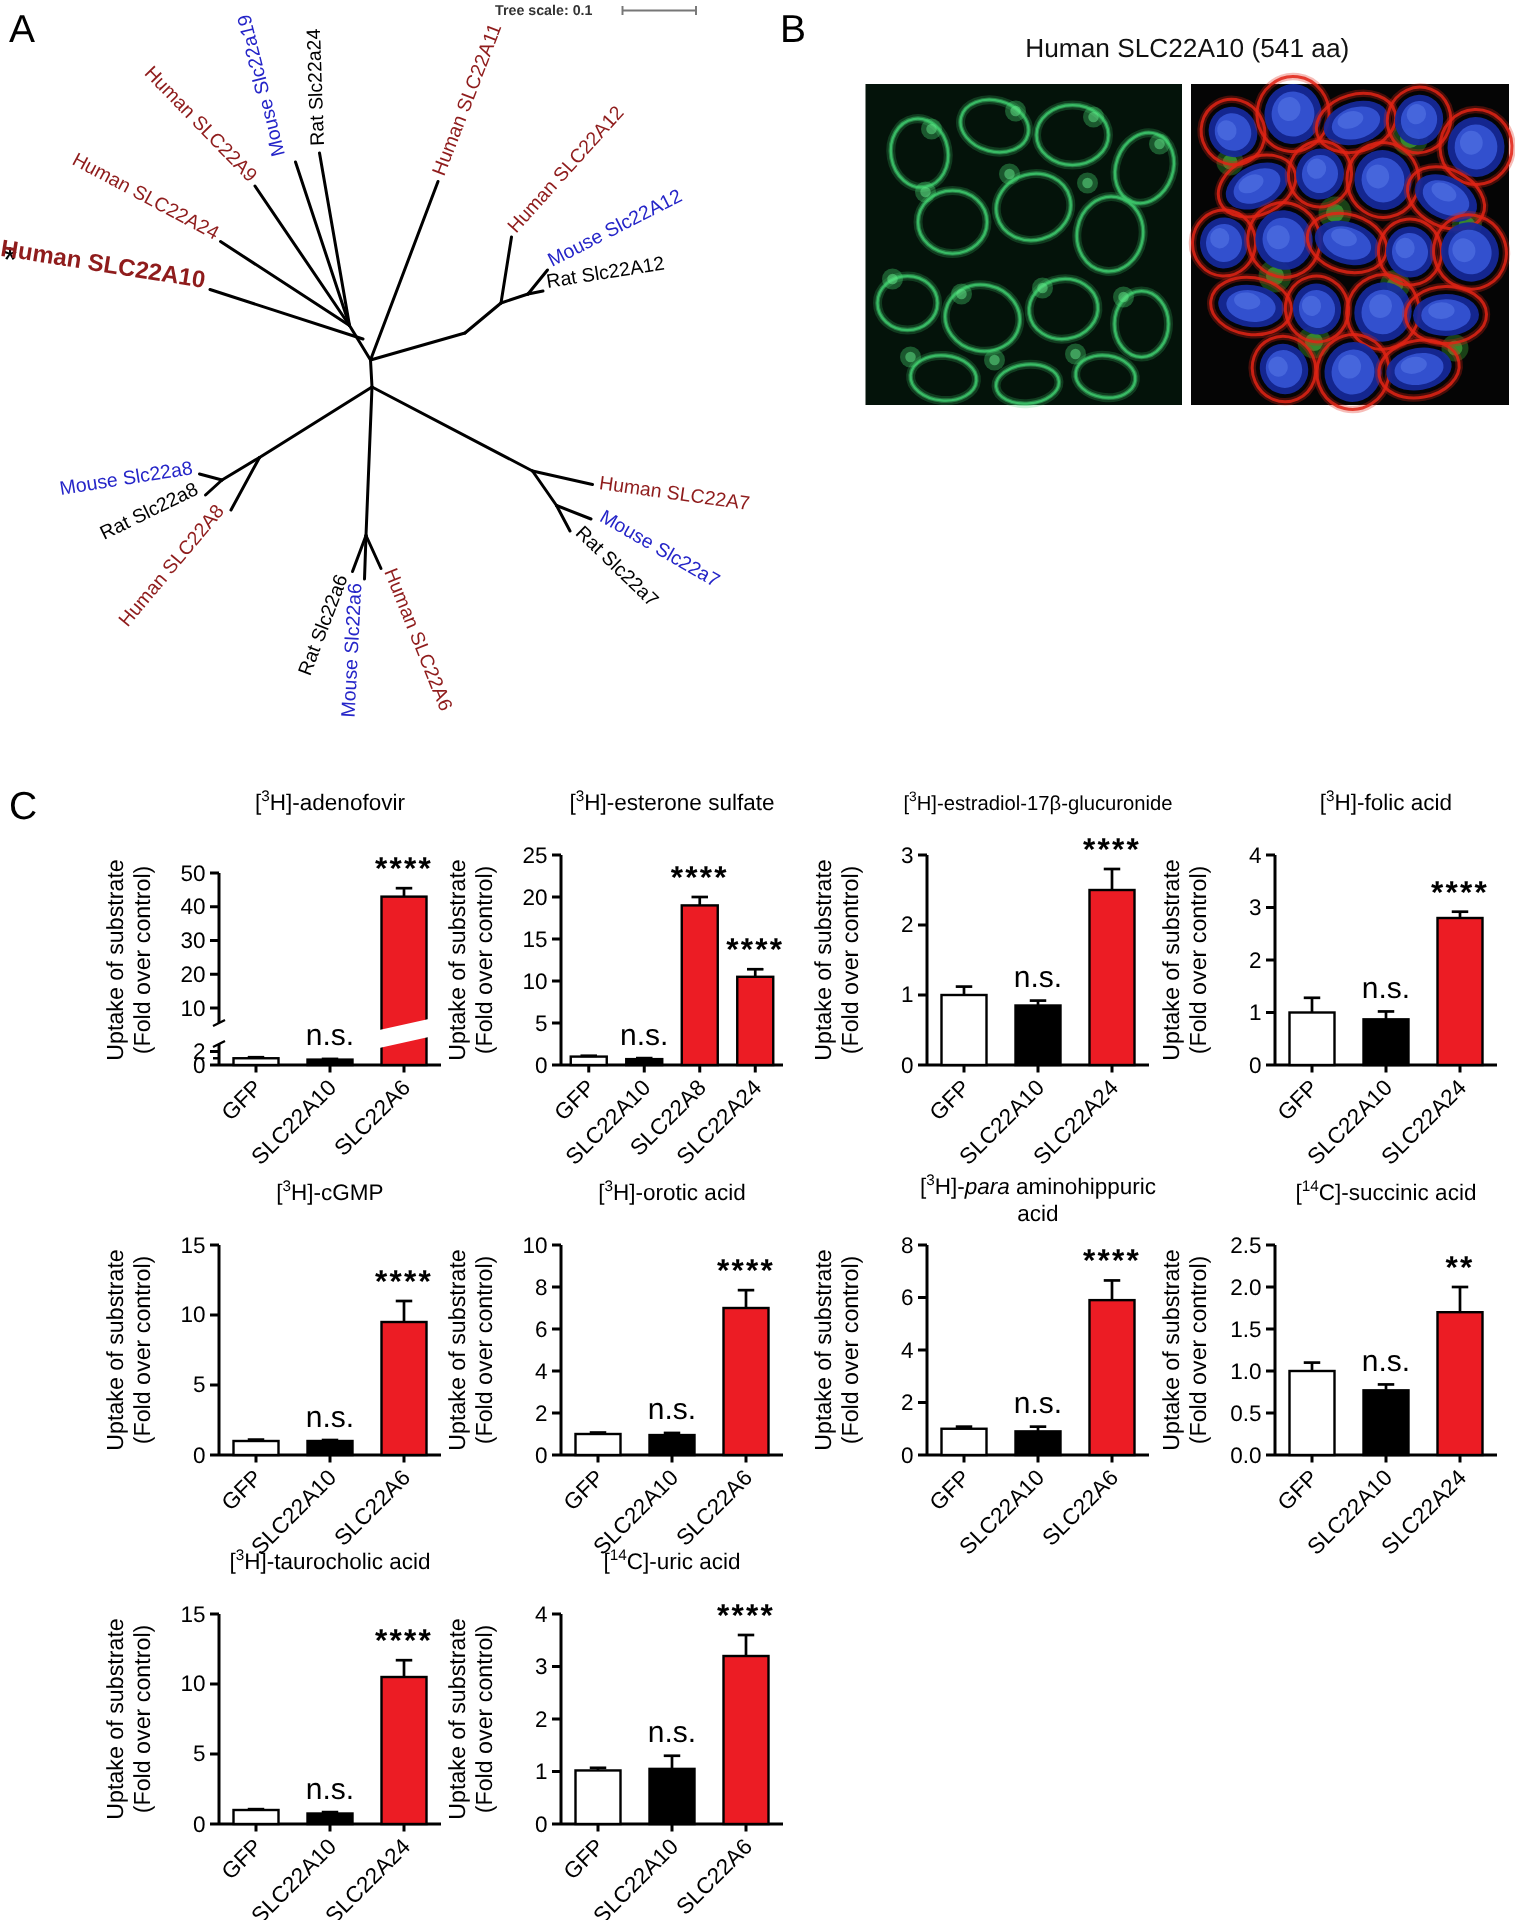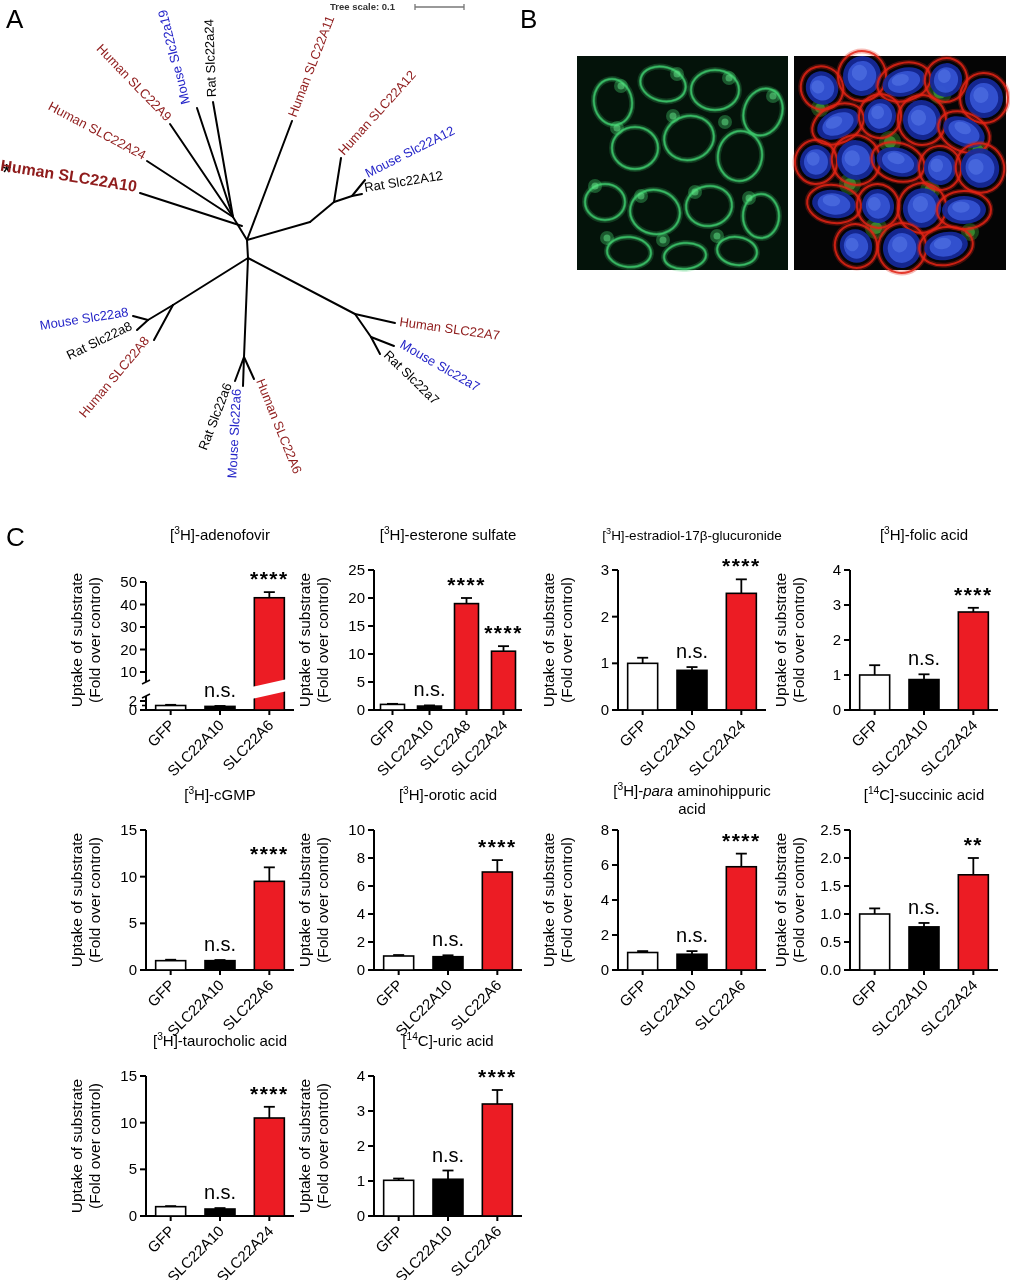--- a/index.html
+++ b/index.html
@@ -80,20 +80,21 @@
         <text x="150" y="341" transform="rotate(-50 150 341)" text-anchor="end" class="tl human">Human SLC22A8</text>
         <text x="232" y="385" transform="rotate(-69 232 385)" text-anchor="end" class="tl rat">Rat Slc22a6</text>
         <text x="241" y="389" transform="rotate(-87 241 389)" text-anchor="end" class="tl mouse">Mouse Slc22a6</text>
         <text x="256" y="381" transform="rotate(68 256 381)" text-anchor="start" class="tl human">Human SLC22A6</text>
         <text x="399" y="326" transform="rotate(8 399 326)" text-anchor="start" class="tl human">Human SLC22A7</text>
         <text x="399" y="347" transform="rotate(30 399 347)" text-anchor="start" class="tl mouse">Mouse Slc22a7</text>
         <text x="383" y="356" transform="rotate(44 383 356)" text-anchor="start" class="tl rat">Rat Slc22a7</text>
       </g>
   </svg>
 
+  <div class="bt">Human SLC22A10 (541 aa)</div>
   <svg id="micro-svg" style="left:577px;top:56px" width="429" height="214">
       <rect x="0" y="0" width="211" height="214" fill="#04130a"></rect>
       <rect x="217" y="0" width="212" height="214" fill="#050505"></rect>
       <ellipse cx="36" cy="46" rx="19" ry="23" transform="rotate(-10 36 46)" fill="none" stroke="#3ecb6e" stroke-width="6" opacity="0.22"></ellipse>
       <ellipse cx="36" cy="46" rx="19" ry="23" transform="rotate(-10 36 46)" fill="none" stroke="#3ecb6e" stroke-width="3" opacity="0.45"></ellipse>
       <ellipse cx="36" cy="46" rx="19" ry="23" transform="rotate(-10 36 46)" fill="none" stroke="#3ecb6e" stroke-width="1.5" opacity="0.8"></ellipse>
       <ellipse cx="86" cy="28" rx="23" ry="17" transform="rotate(15 86 28)" fill="none" stroke="#3ecb6e" stroke-width="6" opacity="0.22"></ellipse>
       <ellipse cx="86" cy="28" rx="23" ry="17" transform="rotate(15 86 28)" fill="none" stroke="#3ecb6e" stroke-width="3" opacity="0.45"></ellipse>
       <ellipse cx="86" cy="28" rx="23" ry="17" transform="rotate(15 86 28)" fill="none" stroke="#3ecb6e" stroke-width="1.5" opacity="0.8"></ellipse>
       <ellipse cx="138" cy="34" rx="24" ry="20" transform="rotate(0 138 34)" fill="none" stroke="#3ecb6e" stroke-width="6" opacity="0.22"></ellipse>

